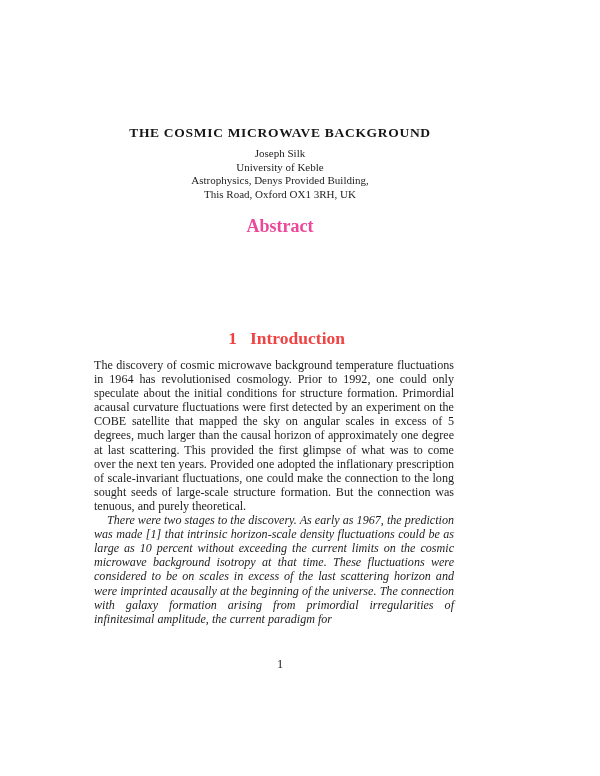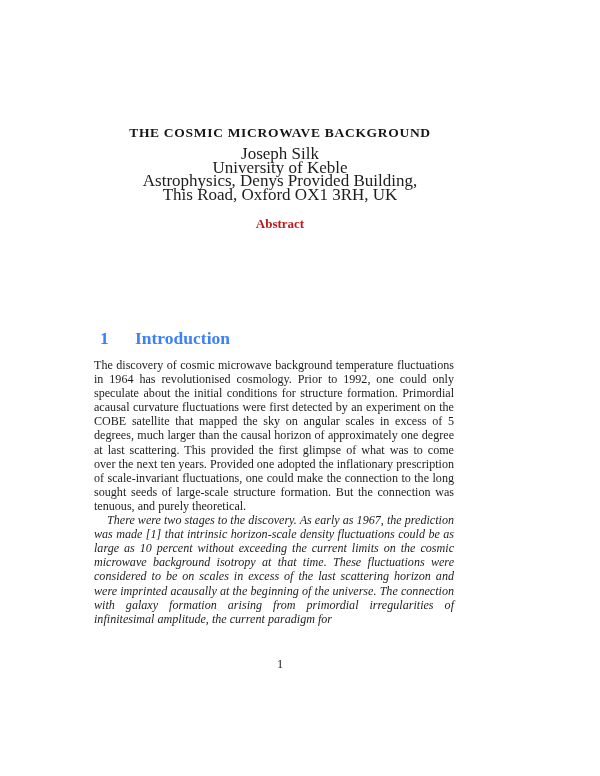--- a/index.html
+++ b/index.html
@@ -27,32 +27,32 @@
     font-weight: bold;
     letter-spacing: 0.7px;
     color: #161616;
   }
   .authors {
     position: absolute;
     left: 100px;
     top: 105px;
     width: 360px;
     text-align: center;
-    font-size: 17px;
+    font-size: 11px;
     line-height: 13.6px;
   }
   .abstract-heading {
     position: absolute;
     left: 100px;
     top: 174px;
     width: 360px;
     text-align: center;
-    font-size: 13px;
+    font-size: 18px;
     font-weight: bold;
-    color: #b91c1c;
+    color: #ec4899;
   }
   .abstract-text {
     position: absolute;
     left: 123px;
     top: 193px;
     width: 314px;
     font-size: 11.6px;
     line-height: 13.4px;
     text-align: justify;
     margin: 0;
@@ -61,22 +61,23 @@
     display: inline-block;
     width: 12px;
   }
   .section-heading {
     position: absolute;
     left: 100px;
     top: 287px;
     width: 360px;
     font-size: 17.5px;
     font-weight: bold;
-    color: #3b82f6;
+    color: #ef4444;
     line-height: 18px;
+    text-align: center;
   }
   .section-number {
     display: inline-block;
     width: 35px;
   }
   .body-text {
     position: absolute;
     left: 94px;
     top: 316px;
     width: 360px;

